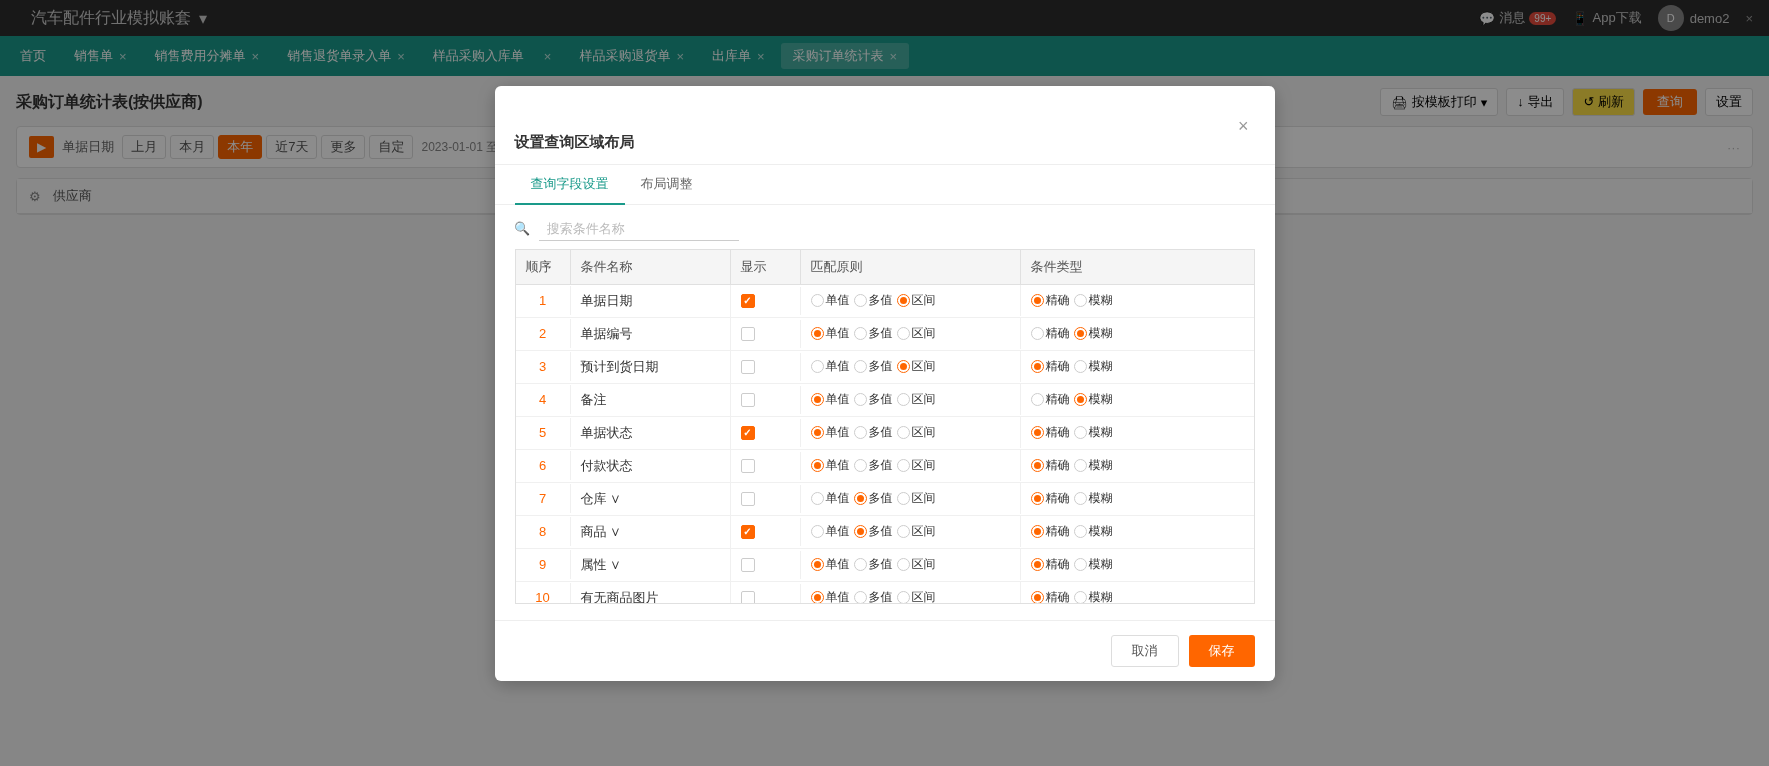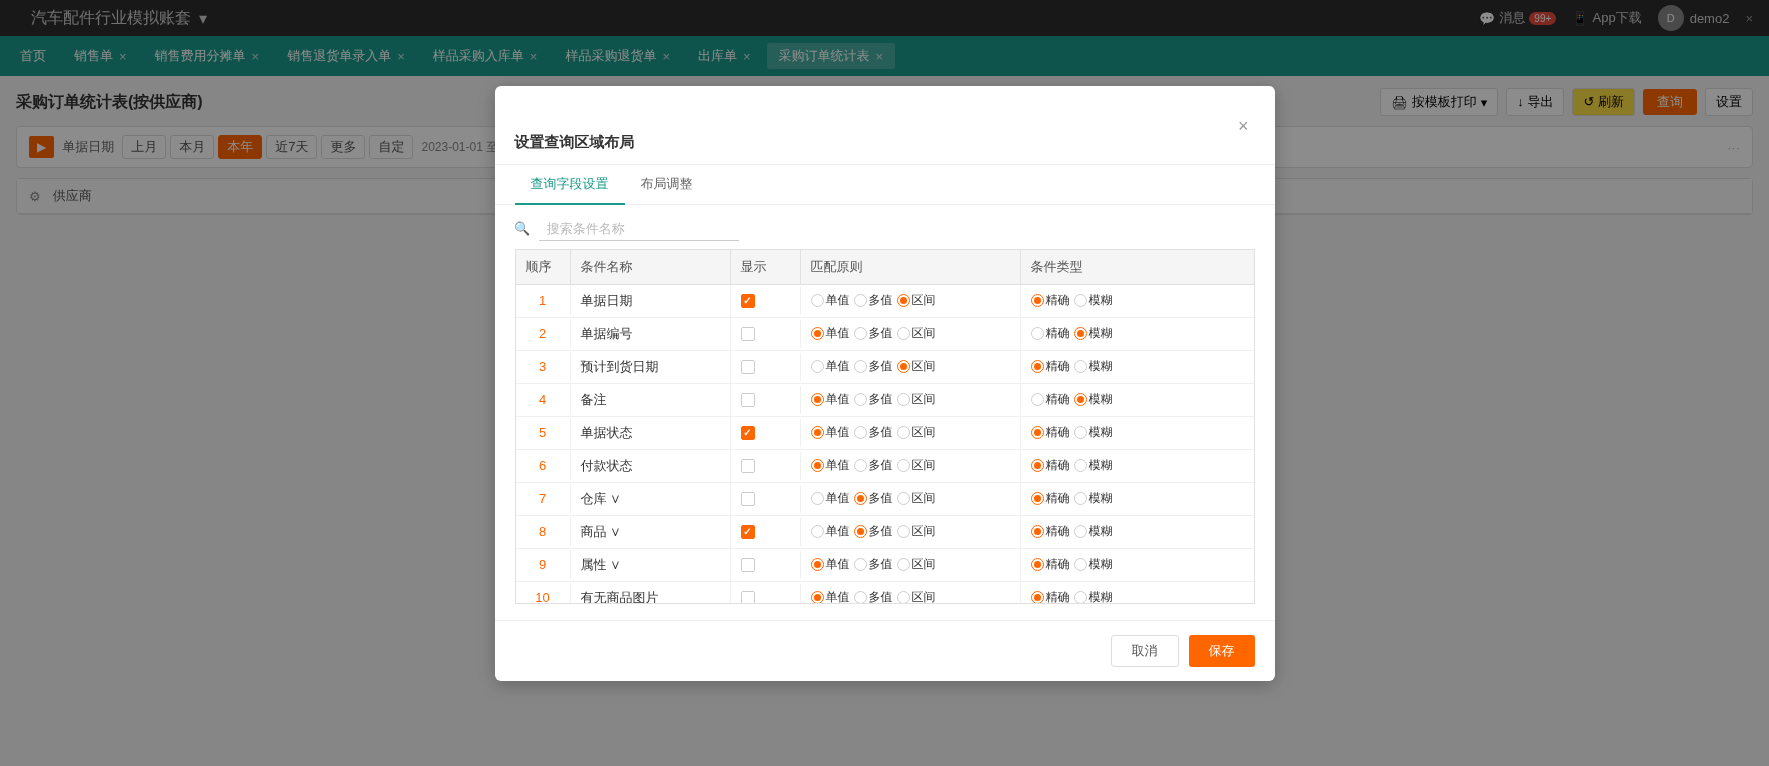--- a/index.html
+++ b/index.html
@@ -330,21 +330,21 @@
     <span class="nav-close">×</span>
   </div>
   <div class="nav-item" style="display:flex;align-items:center;gap:4px;">
     <span>销售费用分摊单</span>
     <span class="nav-close">×</span>
   </div>
   <div class="nav-item" style="display:flex;align-items:center;gap:4px;">
     <span>销售退货单录入单</span>
     <span class="nav-close">×</span>
   </div>
-  <div class="nav-item" style="display:flex;align-items:center;gap:4px;">
+  <div class="nav-item" style="display:flex;align-items:center;gap:18px;">
     <span>样品采购入库单</span>
     <span class="nav-close">×</span>
   </div>
   <div class="nav-item" style="display:flex;align-items:center;gap:4px;">
     <span>样品采购退货单</span>
     <span class="nav-close">×</span>
   </div>
   <div class="nav-item" style="display:flex;align-items:center;gap:4px;">
     <span>出库单</span>
     <span class="nav-close">×</span>

